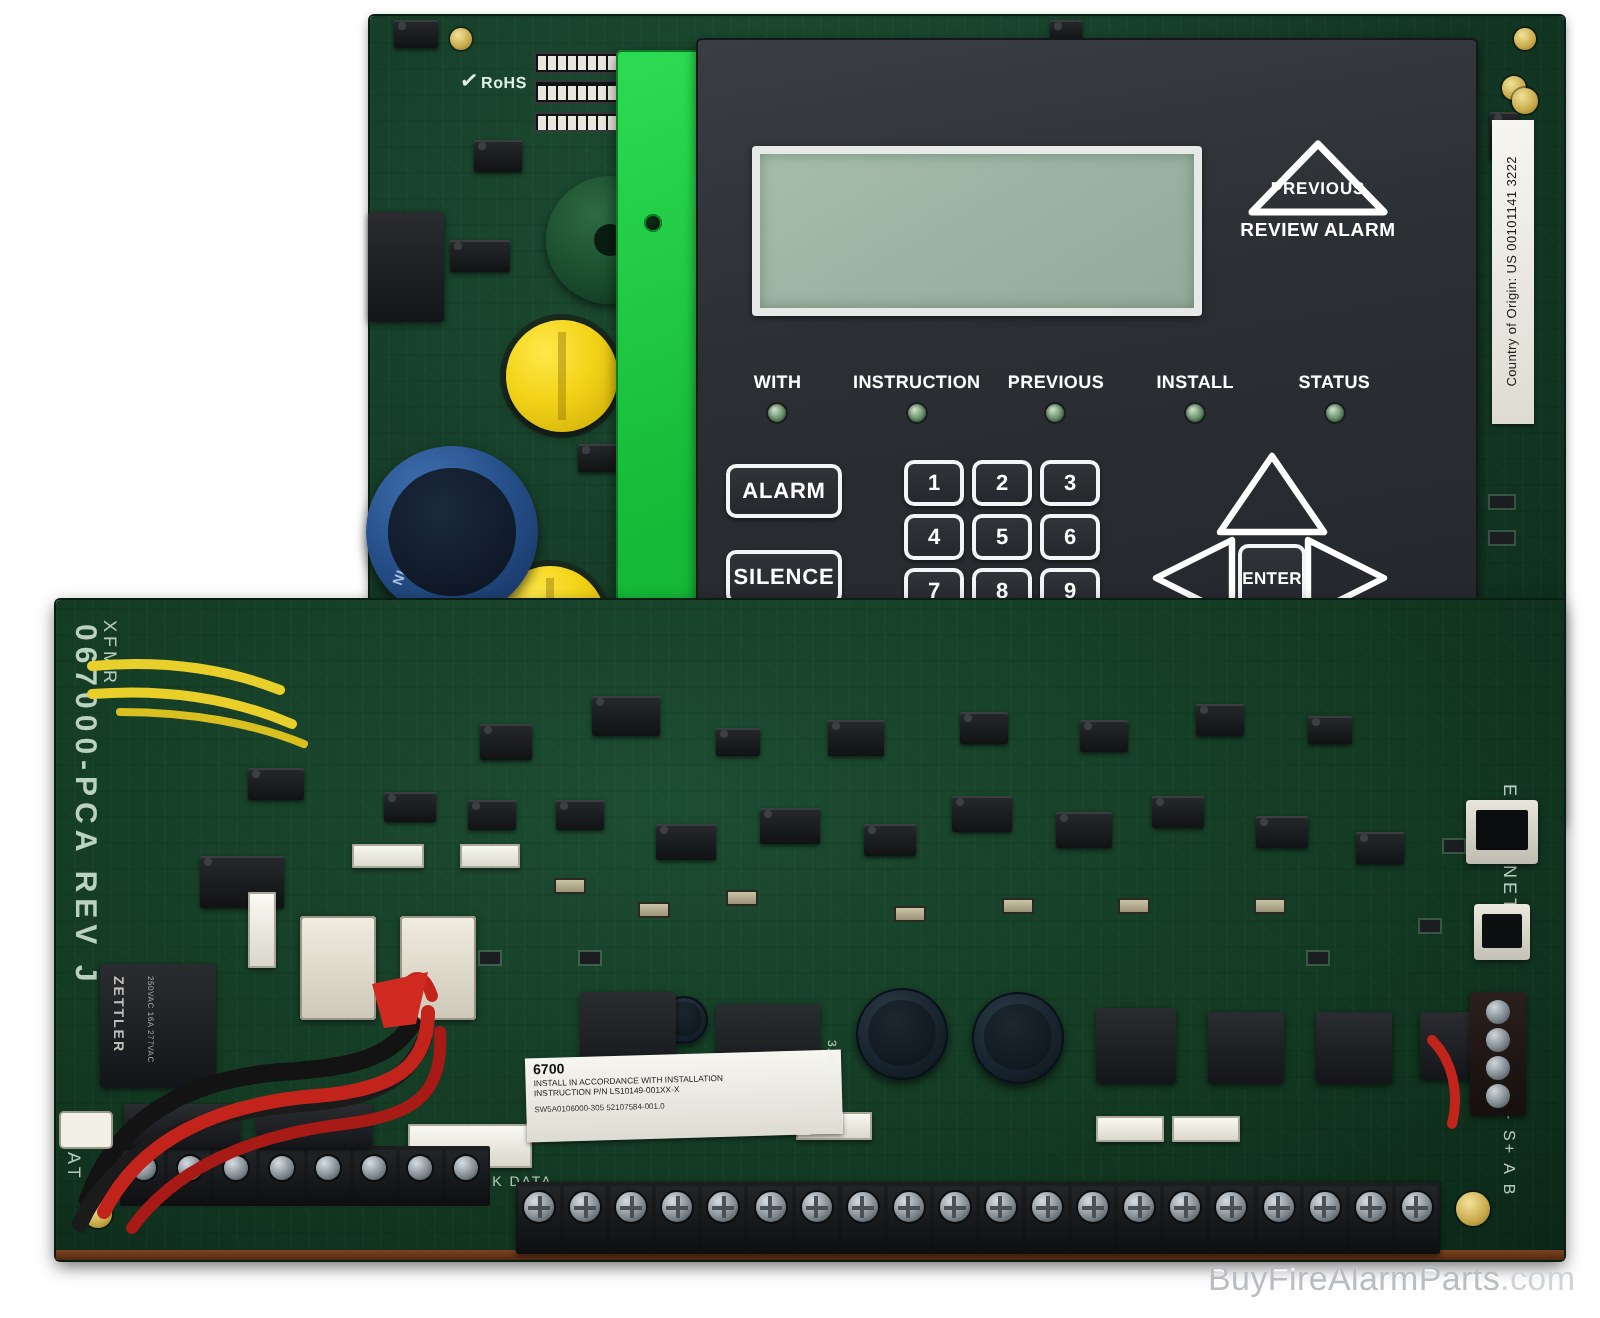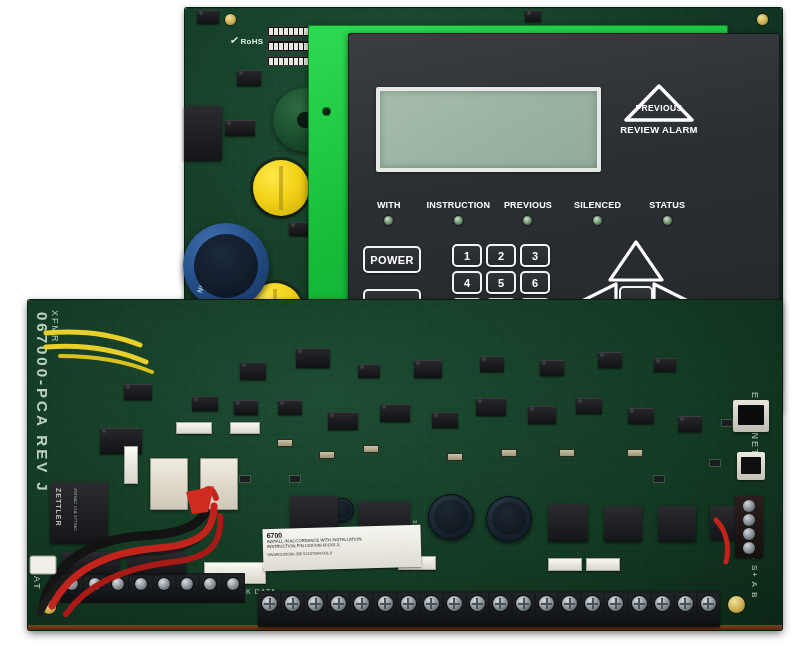--- a/index.html
+++ b/index.html
@@ -41,21 +41,21 @@
   .bzscrew::before{left:5.5px;top:2px;width:2px;height:9px;}
   .bzscrew::after{left:2px;top:5.5px;width:9px;height:2px;}
   .bzhole{position:absolute;width:9px;height:9px;border-radius:50%;
      background:radial-gradient(circle at 40% 35%,#0e2c17,#061209);
      box-shadow:inset 0 0 0 1px #0a8a25;}
   #bezel-emboss{position:absolute;right:6px;top:185px;
      writing-mode:vertical-rl;font-size:8px;letter-spacing:2px;font-weight:700;
      color:rgba(6,110,30,.65);text-shadow:0 1px 0 rgba(160,255,180,.35);}
 
   
-  #faceplate{position:absolute;left:348px;top:33px;width:432px;height:355px;border-radius:3px;
+  #faceplate{position:absolute;left:348px;top:19px;width:391px;height:355px;border-radius:3px;
      background:linear-gradient(170deg,#3a3d42 0%,#2b2e33 40%,#232629 100%);
      box-shadow:inset 0 0 0 1px #15171a, 0 2px 6px rgba(0,0,0,.55);}
 
   
   #lcd-frame{position:absolute;left:28px;top:54px;width:225px;height:85px;
      background:#e6e9e6;border-radius:2px;padding:4px;box-sizing:border-box;
      box-shadow:0 1px 3px rgba(0,0,0,.5);}
   #lcd{width:100%;height:100%;box-sizing:border-box;
      background:linear-gradient(150deg,#a7bdab 0%,#9cb4a3 45%,#93ab9a 100%);
      box-shadow:inset 0 0 7px rgba(60,90,70,.45);}
@@ -331,30 +331,30 @@
       </div>
       <div class="ledcell">
         <div class="ledlabel">INSTRUCTION</div>
         <div class="led"></div>
       </div>
       <div class="ledcell">
         <div class="ledlabel">PREVIOUS</div>
         <div class="led"></div>
       </div>
       <div class="ledcell">
-        <div class="ledlabel">SILENCED</div>
+        <div class="ledlabel">INSTALL</div>
         <div class="led"></div>
       </div>
       <div class="ledcell">
         <div class="ledlabel">STATUS</div>
         <div class="led"></div>
       </div>
     </div>
 
-    <div class="fbtn" id="btn-reset">POWER</div>
+    <div class="fbtn" id="btn-reset">ALARM</div>
     <div class="fbtn" id="btn-silence">SILENCE</div>
     <div class="fbtn" id="btn-ack">ACK</div>
 
     <div id="keypad">
       <div class="key">1</div>
       <div class="key">2</div>
       <div class="key">3</div>
       <div class="key">4</div>
       <div class="key">5</div>
       <div class="key">6</div>
@@ -586,14 +586,17 @@
     <path d="M66,614 C86,586 122,568 172,562 C206,558 222,548 220,516" stroke="#a81a15" stroke-width="6" fill="none" stroke-linecap="round"></path>
     <path d="M200,498 C206,486 212,486 216,498" stroke="#c2241c" stroke-width="6" fill="none" stroke-linecap="round"></path>
 
     <polygon points="186,492 214,486 208,512 192,514" fill="#d12a20"></polygon>
 
     <path d="M716,520 C726,530 730,546 726,562" stroke="#c2241c" stroke-width="5" fill="none" stroke-linecap="round"></path>
 
     <rect x="30" y="556" width="26" height="18" rx="2" fill="#f2f0e6" stroke="#9a9889"></rect>
   </svg>
 
+  <div id="watermark">
+    <span>BuyFireAlarmParts</span><span class="dom">.com</span>
+  </div>
 
 </div>
 
 </body></html>

